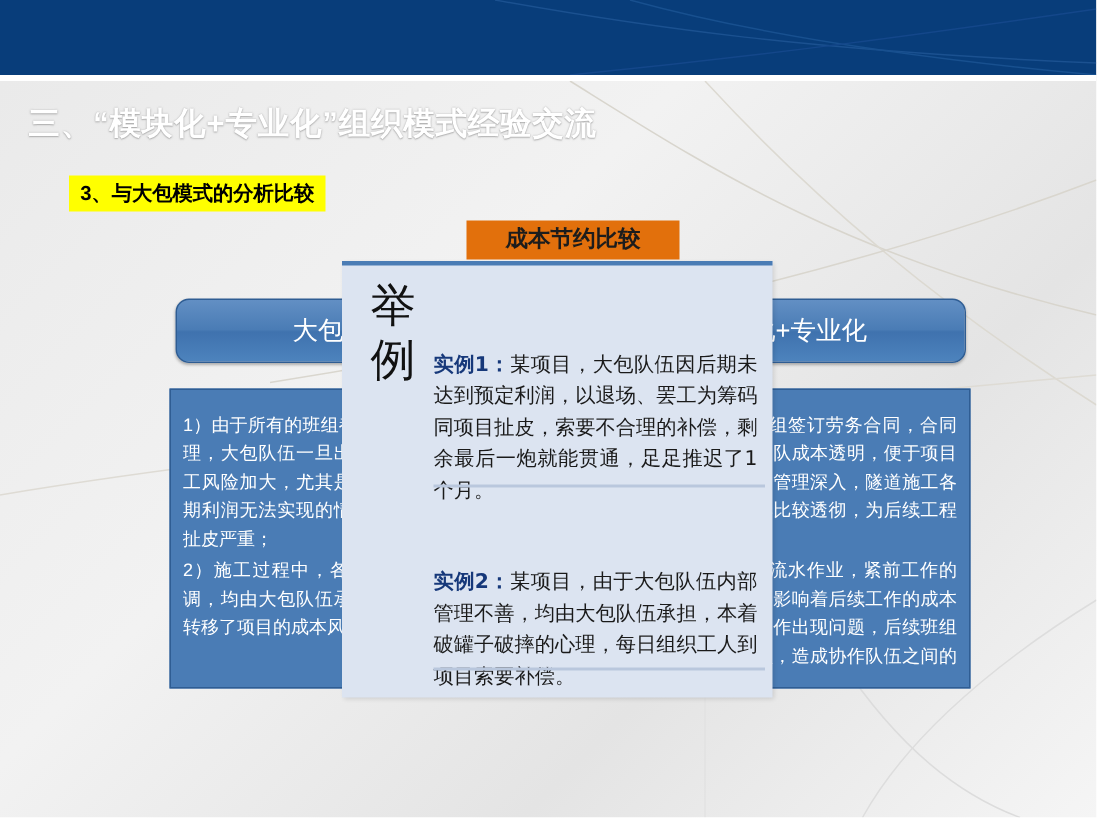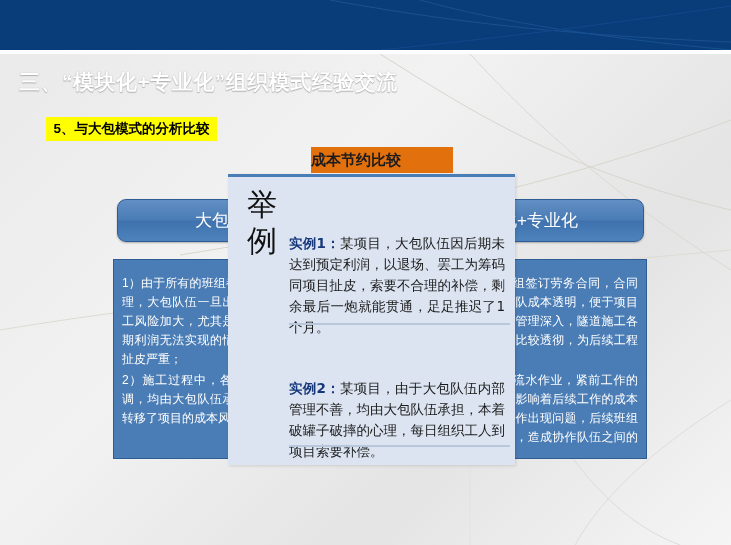--- a/index.html
+++ b/index.html
@@ -75,20 +75,21 @@
     position: absolute;
     left: 311px;
     top: 147px;
     width: 142px;
     height: 26px;
     background: #e2700c;
     color: #1c1c1c;
     font-size: 15px;
     font-weight: bold;
     line-height: 26px;
+    text-align: center;
     white-space: nowrap;
   }
   
   .pill {
     position: absolute;
     top: 199px;
     height: 41px;
     border-radius: 9px;
     background: linear-gradient(to bottom, #628fc4 0%, #4a7cb5 48%, #3f72ae 52%, #4d83bd 100%);
     border: 1px solid #2f5d93;
@@ -194,21 +195,21 @@
     <svg width="731" height="50" viewBox="0 0 731 50">
       <path d="M 330 0 C 430 18, 540 34, 731 42" stroke="#1b5190" stroke-width="1" fill="none"></path>
       <path d="M 420 0 C 500 22, 600 38, 731 50" stroke="#18508f" stroke-width="1" fill="none"></path>
       <path d="M 731 6 C 620 22, 520 36, 380 50" stroke="#14478a" stroke-width="1" fill="none"></path>
     </svg>
   </div>
   <div class="top-banner-strip"></div>
 
   <div class="slide-title">三、“模块化+专业化”组织模式经验交流</div>
 
-  <div class="sub-heading">5、与大包模式的分析比较</div>
+  <div class="sub-heading">3、与大包模式的分析比较</div>
 
   <div class="orange-chip">成本节约比较</div>
 
   <div class="pill pill-left">大包模式</div>
 
   <div class="pill pill-right">模块化+专业化</div>
 
   <div class="body-panel body-left">
     <p>1）由于所有的班组都受一家大包队伍管理，大包队伍一旦出现问题，退场、罢工风险加大，尤其是在管理后期，在预期利润无法实现的情况下，同项目推诿扯皮严重；</p>
     <p>2）施工过程中，各班组的交叉作业协调，均由大包队伍承担，在一定程度上转移了项目的成本风险。</p>

